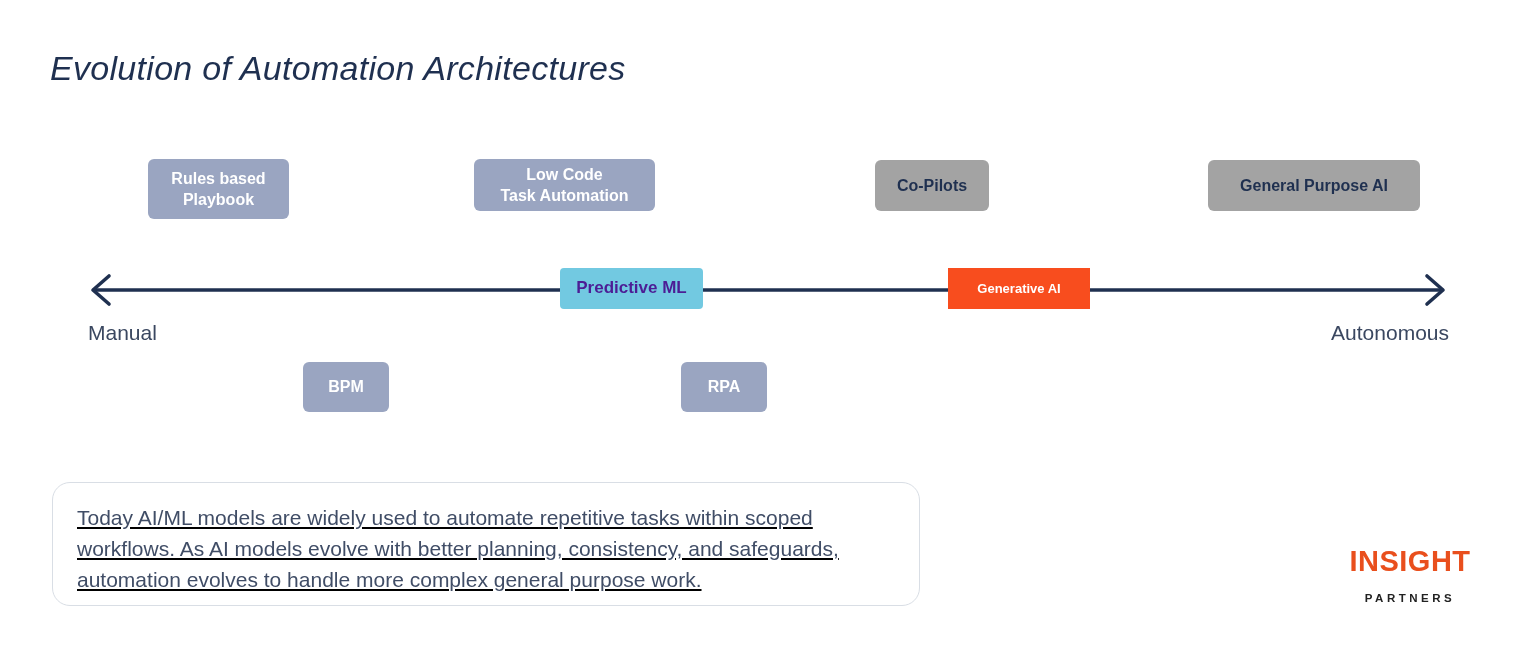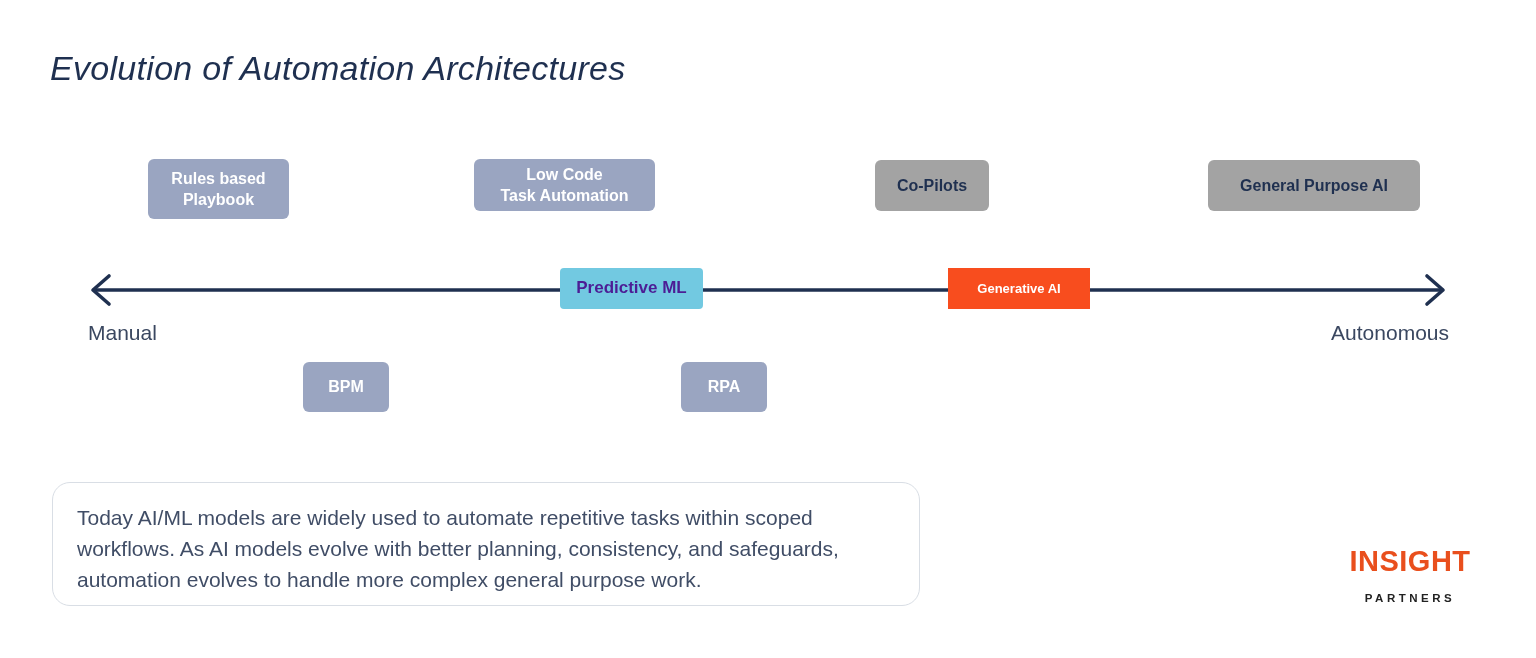--- a/index.html
+++ b/index.html
@@ -70,20 +70,21 @@
   .axis-label-left  { left:88px; }
   .axis-label-right { right:87px; }
 
   .note-box {
     position:absolute;
     left:52px; top:482px;
     width:868px; height:124px;
     background:#ffffff;
     border:1.5px solid #D9DEE5;
     border-radius:18px;
+    text-decoration:underline;
   }
   .note-text {
     padding:19px 24px;
     font-size:21px;
     line-height:31px;
     color:#404D66;
     white-space:pre-line;
   }
 
   .logo {

